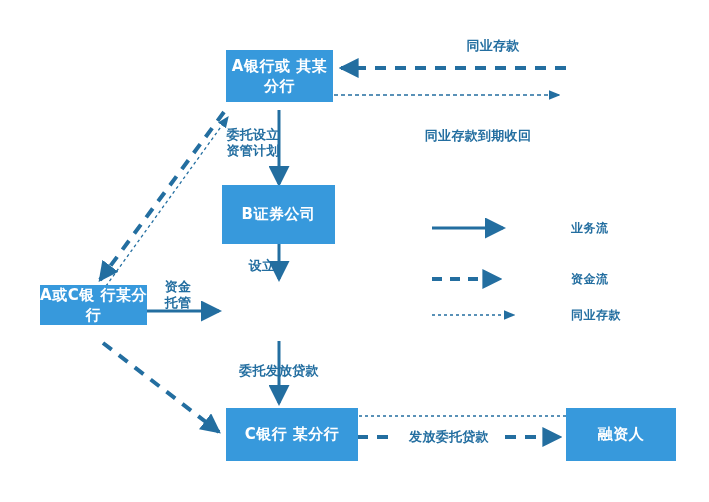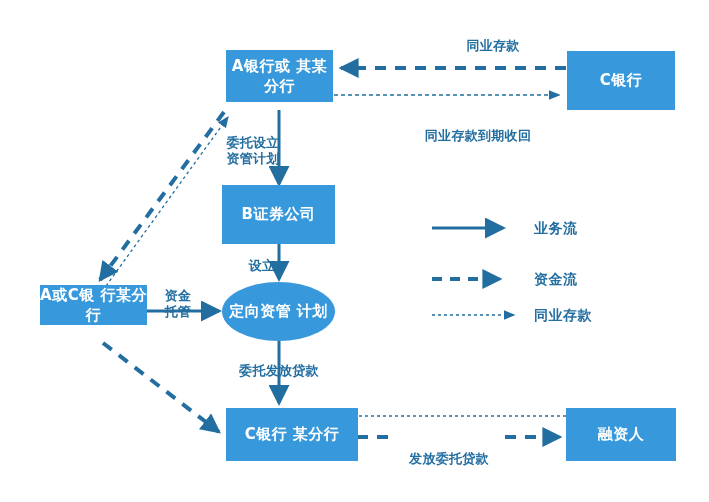--- a/index.html
+++ b/index.html
@@ -25,23 +25,24 @@
     font-size:13px;
     font-weight:bold;
     line-height:1.25;
     text-align:center;
     white-space:pre-line;
     letter-spacing:.3px;
   }
   .legend-label{
     position:absolute;
     color:#236EA0;
-    font-size:14px;
+    font-size:12px;
     font-weight:bold;
     letter-spacing:.5px;
+    margin-left:37px;
   }
 </style>
 </head>
 <body>
 
 <div id="canvas">
 
   <svg id="wires" viewBox="0 0 709 502" xmlns="http://www.w3.org/2000/svg">
     <defs>
       <marker id="arrRight" markerWidth="7" markerHeight="7" refX="6" refY="3.5" orient="auto" markerUnits="strokeWidth">
@@ -107,50 +108,47 @@
       <line x1="432" y1="279" x2="500" y2="279" stroke="#236EA0" stroke-width="4" stroke-dasharray="10,8" marker-end="url(#arrRightFat)"></line>
     </g>
     <g>
       <line x1="432" y1="315" x2="514" y2="315" stroke="#236EA0" stroke-width="1.3" stroke-dasharray="3,3" marker-end="url(#arrRightThin)"></line>
     </g>
   </svg>
 
   <div class="node" style="left:226px;top:50px;width:107px;height:52px;">A银行或
 其某分行</div>
 
-  <div class="node" style="left:567px;top:51px;width:108px;height:59px;">C银行</div>
 
   <div class="node" style="left:222px;top:185px;width:113px;height:59px;">B证券公司</div>
 
   <div class="node" style="left:40px;top:285px;width:107px;height:40px;">A或C银
 行某分行</div>
 
-  <div class="node ellipse" style="left:222px;top:282px;width:113px;height:59px;">定向资管
-计划</div>
 
   <div class="node" style="left:226px;top:408px;width:132px;height:53px;">C银行
 某分行</div>
 
   <div class="node" style="left:566px;top:408px;width:110px;height:53px;">融资人</div>
 
   <div class="edge-label" style="left:400px;top:38px;width:186px;">同业存款</div>
 
   <div class="edge-label" style="left:368px;top:100px;width:220px;margin-top:28px;">同业存款到期收回</div>
 
-  <div class="edge-label" style="left:222px;top:135px;width:62px;text-align:center;">委托设立
+  <div class="edge-label" style="left:222px;top:127px;width:62px;text-align:center;">委托设立
 资管计划</div>
 
   <div class="edge-label" style="left:244px;top:258px;width:36px;">设立</div>
 
-  <div class="edge-label" style="left:160px;top:288px;width:36px;">资金
+  <div class="edge-label" style="left:160px;top:279px;width:36px;">资金
 托管</div>
 
   <div class="edge-label" style="left:219px;top:363px;width:120px;">委托发放贷款</div>
 
-  <div class="edge-label" style="left:392px;top:451px;width:114px;">发放委托贷款</div>
+  <div class="edge-label" style="left:392px;top:429px;width:114px;">发放委托贷款</div>
 
   <div class="legend-label" style="left:534px;top:220px;">业务流</div>
 
   <div class="legend-label" style="left:534px;top:271px;">资金流</div>
 
   <div class="legend-label" style="left:534px;top:307px;">同业存款</div>
 
 </div>
 
 </body></html>

